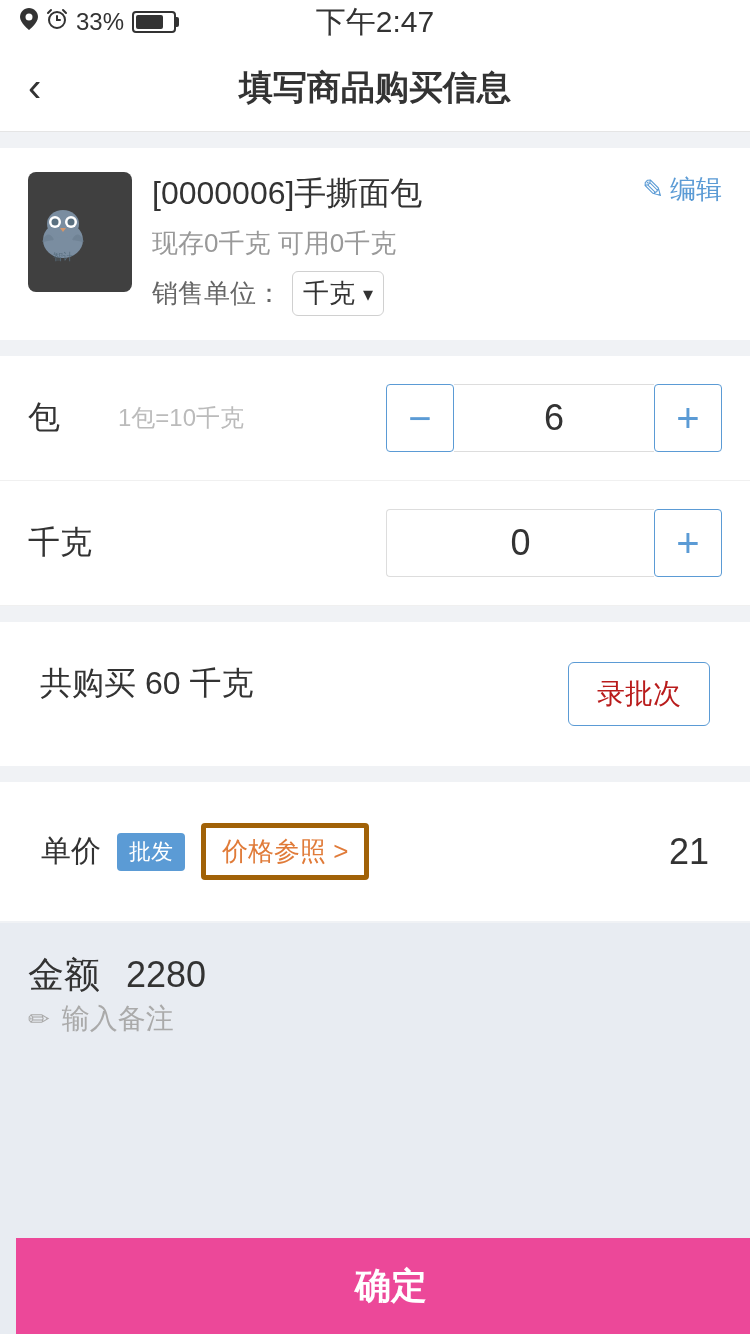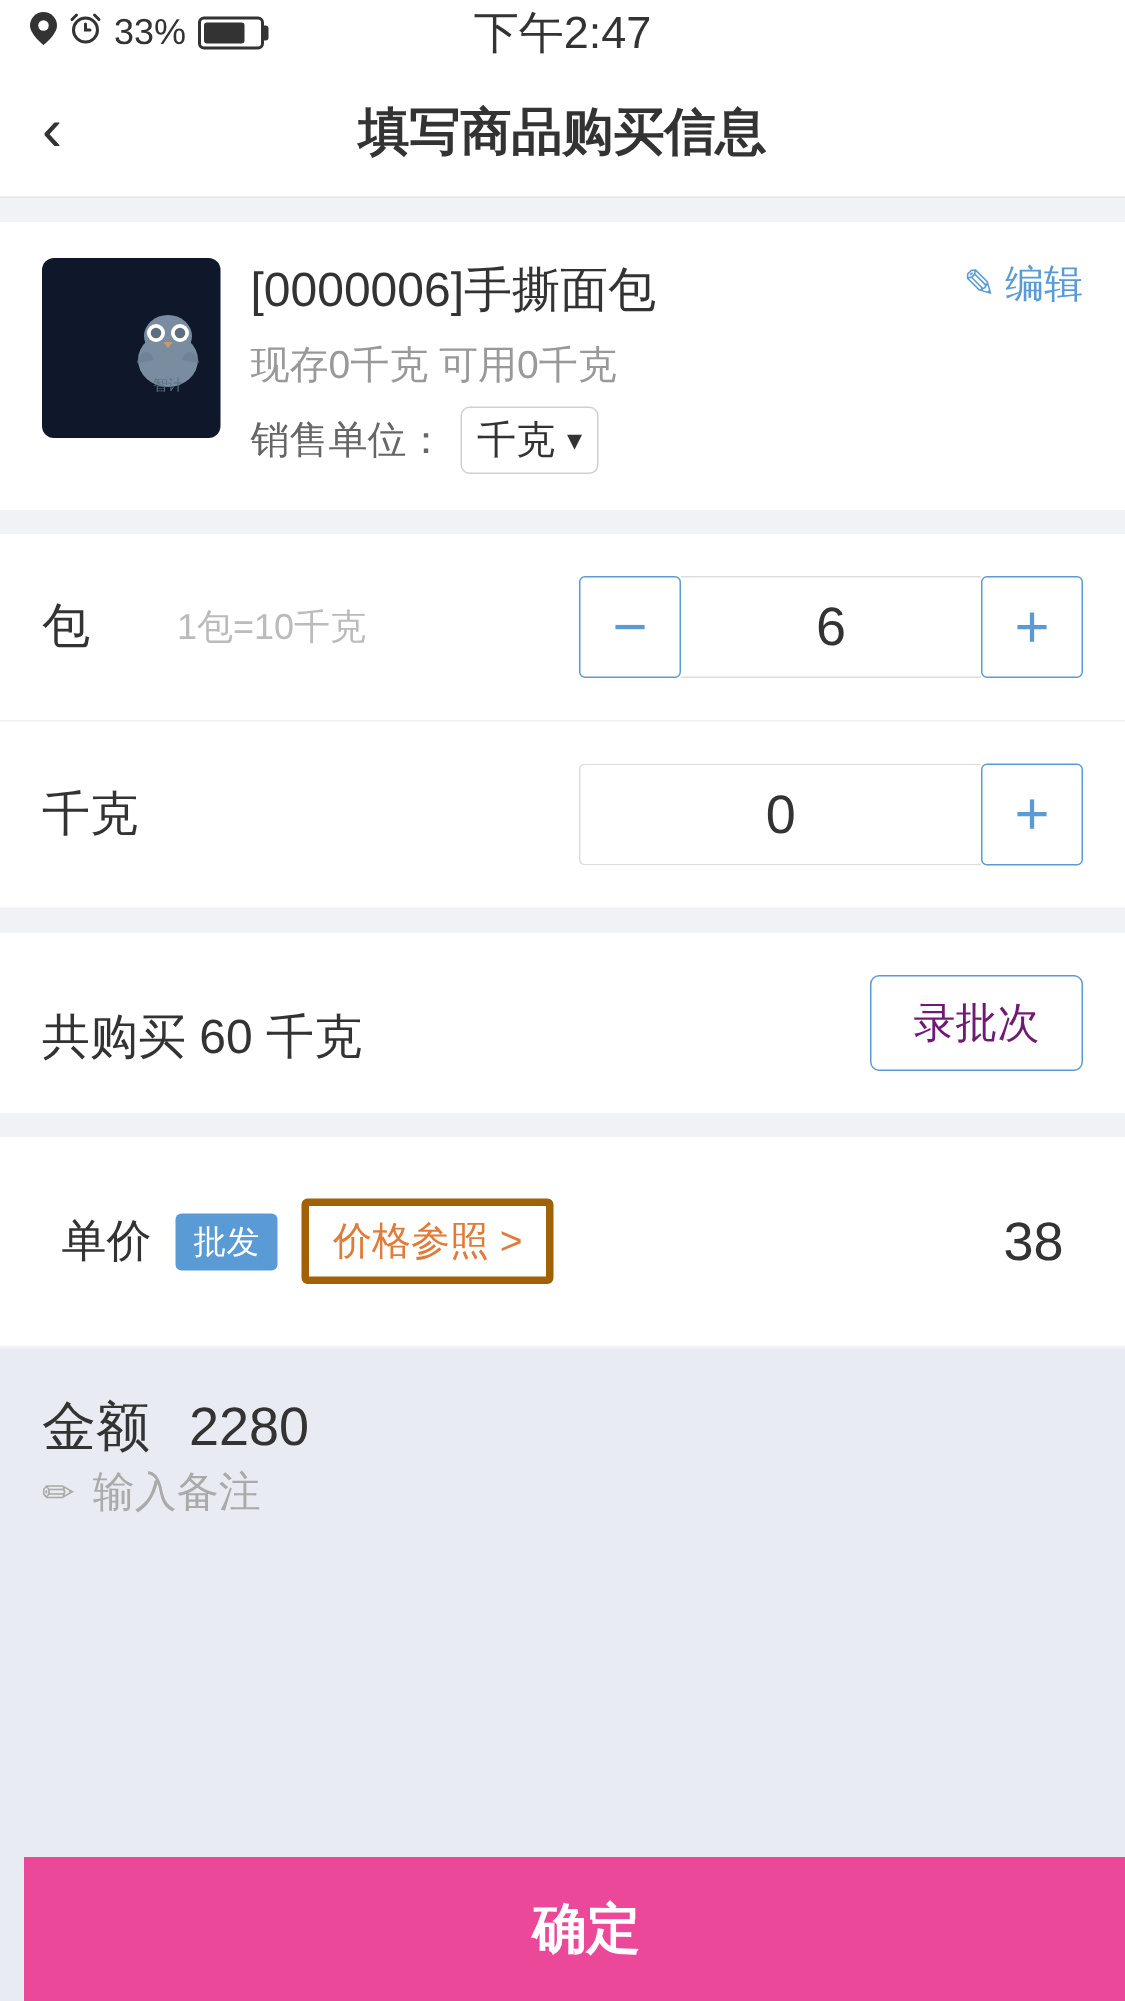--- a/index.html
+++ b/index.html
@@ -60,27 +60,27 @@
     
     .product-card {
       background: #fff;
       padding: 24px 28px;
       margin-top: 16px;
       display: flex;
       align-items: flex-start;
       gap: 20px;
     }
     .product-thumbnail {
-      width: 119px;
+      width: 104px;
       height: 120px;
-      background: #0f172a;
+      background: #404040;
       border-radius: 8px;
       display: flex;
       align-items: center;
-      justify-content: flex-end;
+      justify-content: flex-start;
       flex-shrink: 0;
     }
     .owl-icon {
       font-size: 48px;
       color: #7a8da0;
       line-height: 1;
       display: flex;
       flex-direction: column;
       align-items: center;
     }
@@ -172,33 +172,33 @@
       color: #333;
       background: #fff;
       outline: none;
       border-radius: 4px 0 0 4px;
     }
 
     
     .summary-row {
       background: #fff;
       margin-top: 16px;
-      padding: 28px;
-      display: flex;
-      align-items: flex-end;
+      padding: 40px;
+      display: flex;
+      align-items: flex-start;
       justify-content: space-between;
       gap: 48px;
     }
     .summary-text {
       font-size: 32px;
       color: #333;
     }
     .batch-btn {
       border: 1px solid #5b9bd5;
-      color: #701a75;
+      color: #b91c1c;
       background: #fff;
       border-radius: 6px;
       padding: 12px 28px;
       font-size: 28px;
       cursor: pointer;
     }
 
     
     .price-section {
       background: #fff;
@@ -385,21 +385,21 @@
     <span class="summary-text">共购买 60 千克</span>
     <button class="batch-btn">录批次</button>
   </div>
 
   <div class="price-section">
     <span class="price-label">单价</span>
     <span class="price-tag">批发</span>
     <button class="price-ref-btn">
       <span>价格参照 &gt;</span>
     </button>
-    <span class="price-value">38</span>
+    <span class="price-value">21</span>
   </div>
 
   <div class="amount-section">
     <div class="amount-row">
       <span>金额</span>
       <span style="margin-left:16px;">2280</span>
     </div>
     <div class="note-row">
       <span class="pencil-icon">✏</span>
       <span style="color:#aaa;">输入备注</span>

